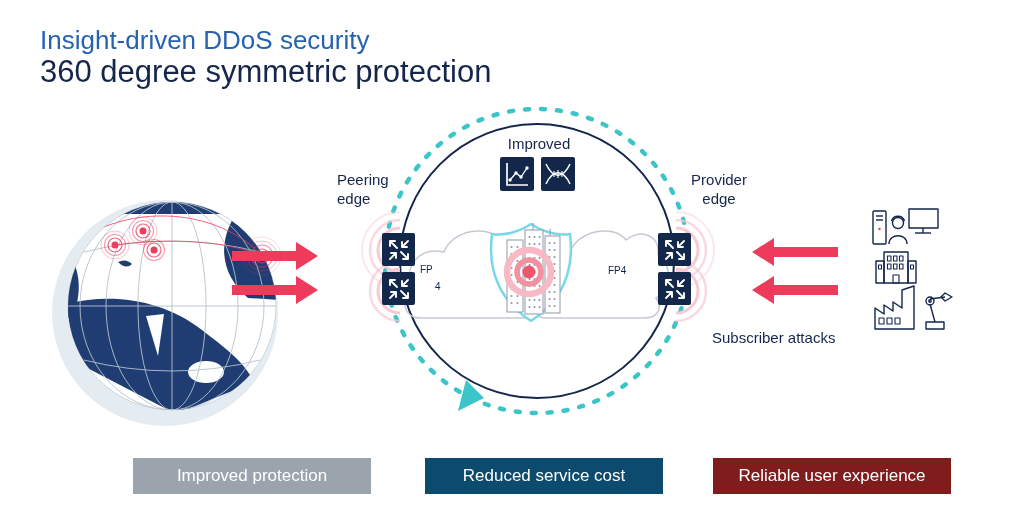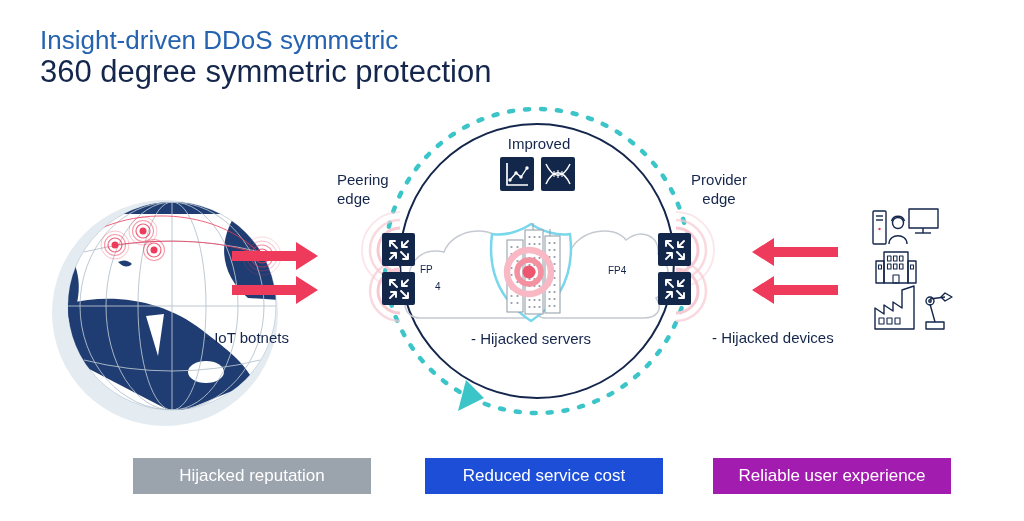--- a/index.html
+++ b/index.html
@@ -245,21 +245,21 @@
       <rect x="926" y="322" width="18" height="7"></rect>
       <path d="M935,322 L930,304"></path>
       <circle cx="930" cy="301" r="4"></circle>
       <circle cx="930" cy="301" r="1.2"></circle>
       <path d="M930,299 L945,297"></path>
       <path d="M945,293 L952,297 L945,301 L941,297 Z"></path>
     </g>
   </g>
 </svg>
 
-<div class="abs title">Insight-driven DDoS symmetric</div>
+<div class="abs title">Insight-driven DDoS security</div>
 <div class="abs subtitle">360 degree symmetric protection</div>
 
 <div class="lbl" style="left:337px;top:170px">
   <span>Peering</span>
   <span>edge</span>
 </div>
 
 <div class="lbl center" style="left:676px;top:170px;width:86px">
   <span>Provider</span>
   <span>edge</span>
@@ -268,26 +268,24 @@
 <div class="lbl center" style="left:487px;top:134px;width:104px">Improved</div>
 
 <div class="lbl fp" style="left:420px;top:261px">
   <span>FP</span>
   <span class="indent">4</span>
 </div>
 
 <div class="lbl fp fp-right" style="left:608px;top:262px">FP4</div>
 
 <div class="lbl" style="left:205px;top:328px">
-  <span>- IoT botnets</span>
 </div>
 
 <div class="lbl" style="left:471px;top:329px">
-  <span>- Hijacked servers</span>
 </div>
 
 <div class="lbl" style="left:712px;top:328px">
-  <span>- Hijacked devices</span>
-</div>
-
-<div class="badge" style="left: 133px; background: rgb(155, 163, 173);">Hijacked reputation</div>
-<div class="badge" style="left: 425px; background: #1d4ed8;">Reduced service cost</div>
-<div class="badge" style="left: 713px; background: #a21caf;">Reliable user experience</div>
+  <span>Subscriber attacks</span>
+</div>
+
+<div class="badge" style="left: 133px; background: rgb(155, 163, 173);">Improved protection</div>
+<div class="badge" style="left: 425px; background: #0c4a6e;">Reduced service cost</div>
+<div class="badge" style="left: 713px; background: #7f1d1d;">Reliable user experience</div>
 
 </body></html>

